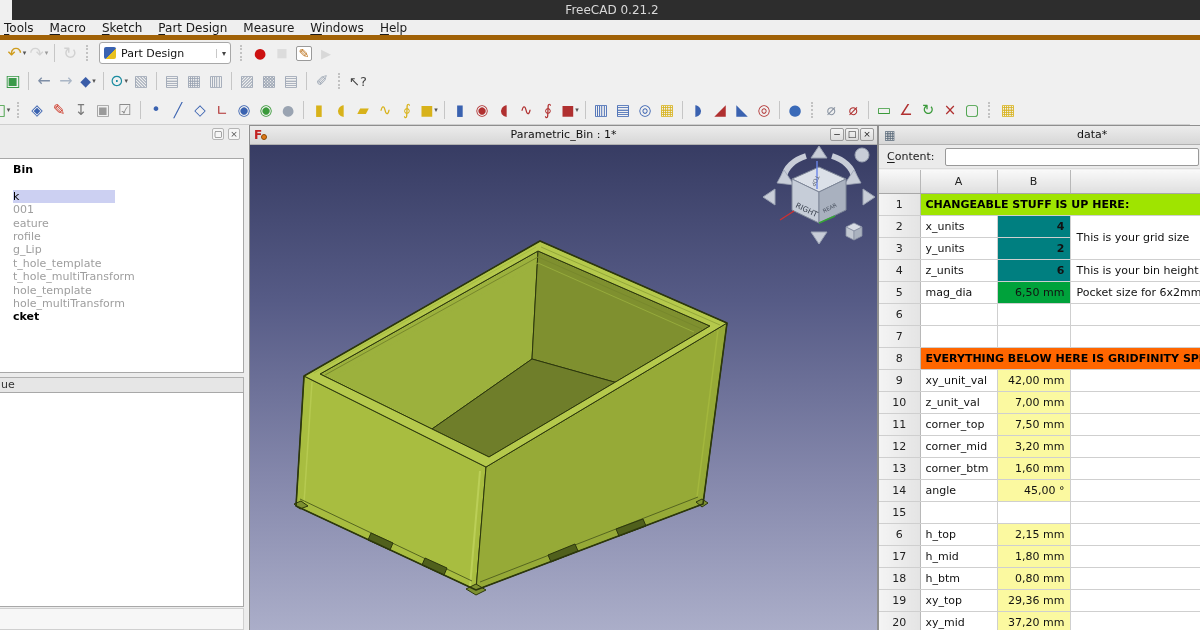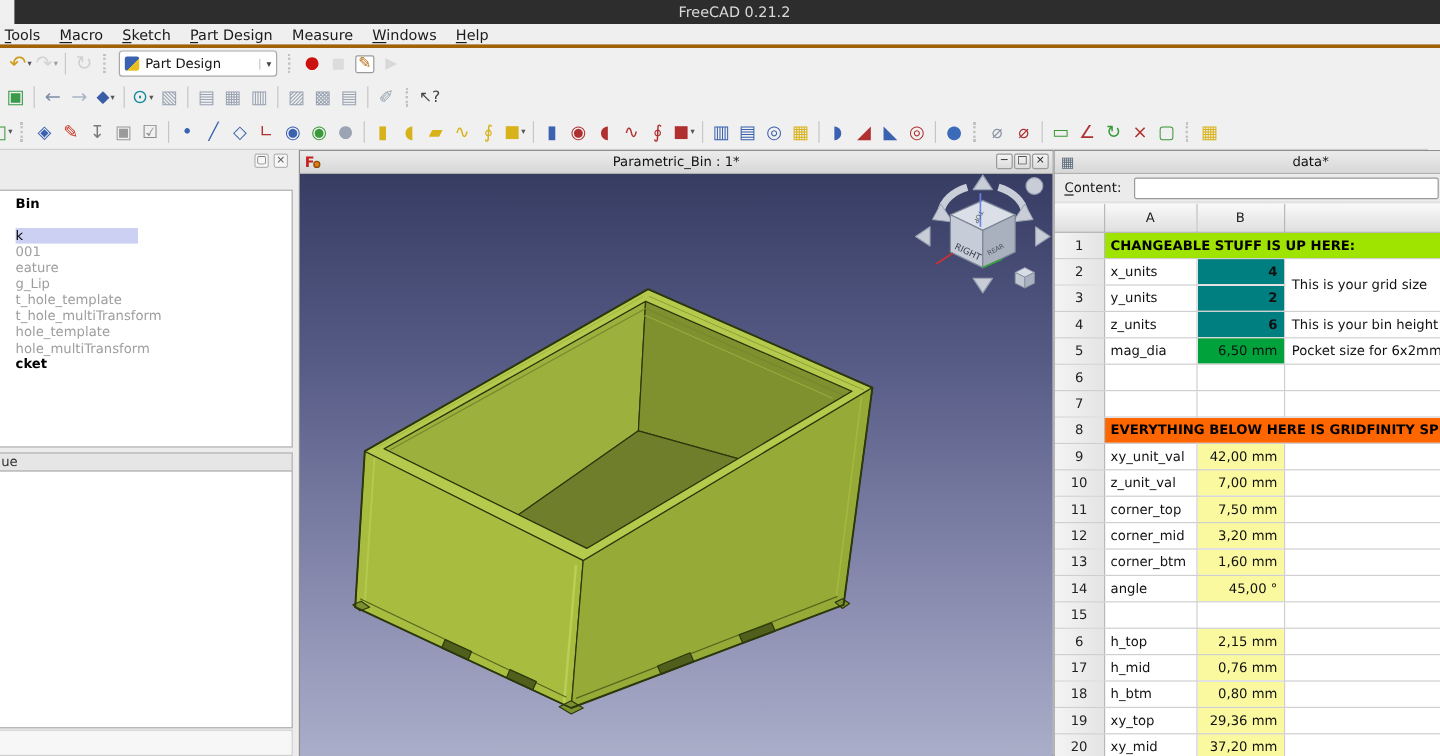--- a/index.html
+++ b/index.html
@@ -5,21 +5,21 @@
   * { margin:0; padding:0; box-sizing:border-box; }
   body { width:1200px; height:630px; overflow:hidden; font-family:"DejaVu Sans", sans-serif; }
   .app { position:relative; width:1200px; height:630px; overflow:hidden; background:#f0f0f0; }
 
   
   .titlebar { position:absolute; left:12px; top:0; width:1200px; height:20px; background:#2d2d2d;
               color:#d9d9d9; font-size:12px; text-align:center; line-height:20px; }
 
   
   .menubar { position:absolute; left:0; top:20px; width:1200px; height:20px; background:#efefef;
-             display:flex; align-items:center; border-bottom:3px solid #a16207; }
+             display:flex; align-items:center; border-bottom:5px solid #a16207; }
   .menu-item { font-size:12px; color:#1a1a1a; padding:2px 8px; white-space:nowrap; }
   .menu-item:first-child { margin-left:-4px; }
   .menu-item u { text-decoration:underline; text-underline-offset:2px; }
 
   
   .tbrow { position:absolute; left:0; width:1200px; background:#f0f0f0; display:flex; align-items:center; }
   .tb1 { top:40px; height:26px; padding-left:6px; }
   .tb2 { top:66px; height:30px; padding-left:2px; }
   .tb3 { top:96px; height:29px; padding-left:0; border-bottom:1px solid #cfcfcf; margin-left:-10px; }
   .tb-btn { display:inline-flex; align-items:center; justify-content:center; min-width:22px; height:22px; }
@@ -344,20 +344,21 @@
     <div class="dock-btns">
       <div class="mini-btn">▢</div>
       <div class="mini-btn">×</div>
     </div>
     <div class="treebox">
         <div class="tree-item bold">Bin</div>
         <div class="tree-item empty"></div>
         <div class="tree-item selected"><span class="sel">k</span></div>
         <div class="tree-item dim">001</div>
         <div class="tree-item dim">eature</div>
+        <div class="tree-item dim">rofile</div>
         <div class="tree-item dim">g_Lip</div>
         <div class="tree-item dim">t_hole_template</div>
         <div class="tree-item dim">t_hole_multiTransform</div>
         <div class="tree-item dim">hole_template</div>
         <div class="tree-item dim">hole_multiTransform</div>
         <div class="tree-item bold">cket</div>
       </div>
     <div class="prophdr">
       <span>ue</span>
     </div>
@@ -559,21 +560,21 @@
             </tr>
             <tr>
               <td class="rn">6</td>
               <td class="a">h_top</td>
               <td class="b v-yellow" style="background: rgb(251, 249, 160);">2,15 mm</td>
               <td class="c"></td>
             </tr>
             <tr>
               <td class="rn">17</td>
               <td class="a">h_mid</td>
-              <td class="b v-yellow" style="background: rgb(251, 249, 160);">0,76 mm</td>
+              <td class="b v-yellow" style="background: rgb(251, 249, 160);">1,80 mm</td>
               <td class="c"></td>
             </tr>
             <tr>
               <td class="rn">18</td>
               <td class="a">h_btm</td>
               <td class="b v-yellow" style="background: rgb(251, 249, 160);">0,80 mm</td>
               <td class="c"></td>
             </tr>
             <tr>
               <td class="rn">19</td>

